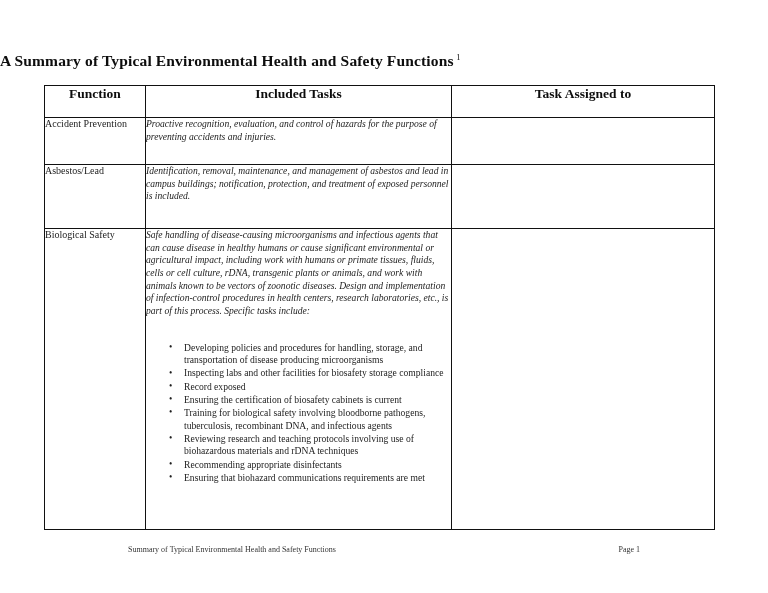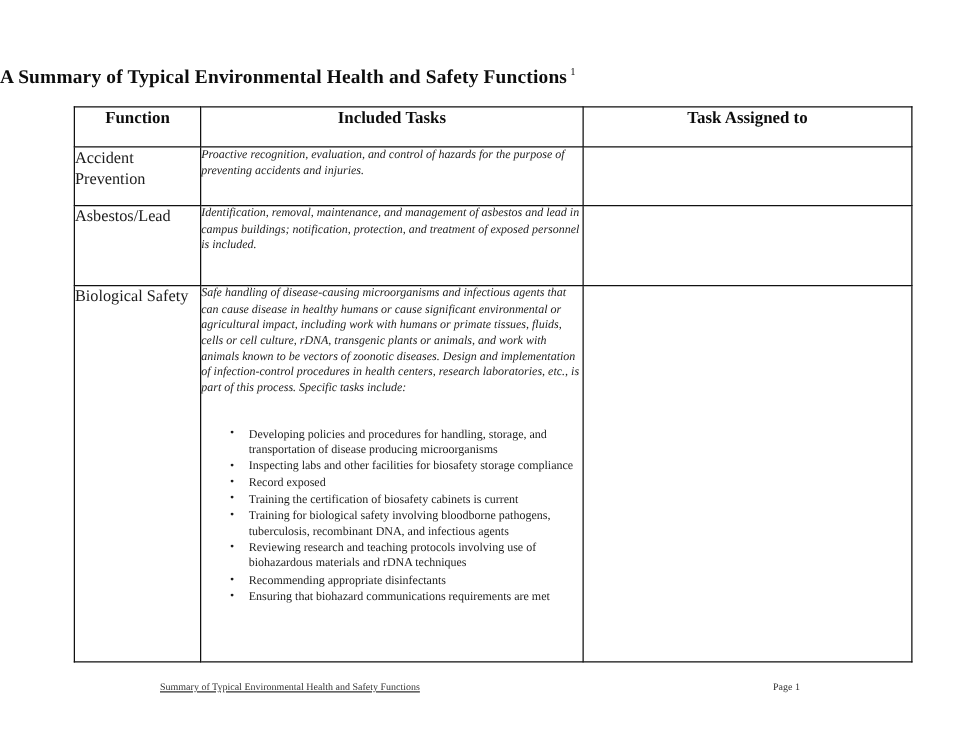--- a/index.html
+++ b/index.html
@@ -39,21 +39,21 @@
   }
   .doc-title .sup {
     font-size: 8.5px;
     font-weight: normal;
     vertical-align: super;
     margin-left: 2.5px;
   }
 
   table.main-table {
     position: absolute;
-    left: 59px;
+    left: 44px;
     top: 85px;
     width: 670px;
     border-collapse: collapse;
     table-layout: fixed;
   }
 
   table.main-table td,
   table.main-table th {
     border: 1px solid #111111;
     vertical-align: top;
@@ -71,21 +71,21 @@
     text-align: center;
     font-size: 13.5px;
     font-weight: bold;
     height: 31px;
     vertical-align: middle;
     color: #0d0d0d;
     border: 1px solid #111111;
   }
 
   td.fn-cell {
-    font-size: 13px;
+    font-size: 10px;
     line-height: 1.28;
     padding: 6px 4px 6px 6px;
     color: #1c1c1c;
   }
 
   td.task-cell {
     font-size: 9.6px;
     line-height: 1.32;
     padding: 6px 8px 6px 7px;
     color: #1c1c1c;
@@ -133,21 +133,20 @@
     width: 512px;
     height: 14px;
     font-size: 8px;
     color: #333333;
   }
   .footer .f-left {
     position: absolute;
     left: 0;
     top: 0;
     white-space: nowrap;
-    text-decoration: underline;
   }
   .footer .f-right {
     position: absolute;
     right: 0;
     top: 0;
     white-space: nowrap;
   }
 </style>
 </head>
 <body>
@@ -190,21 +189,21 @@
       </tr>
 
       <tr class="row-bio">
         <td class="fn-cell">Biological Safety</td>
         <td class="task-cell">
           <p>Safe handling of disease-causing microorganisms and infectious agents that can cause disease in healthy humans or cause significant environmental or agricultural impact, including work with humans or primate tissues, fluids, cells or cell culture, rDNA, transgenic plants or animals, and work with animals known to be vectors of zoonotic diseases.  Design and implementation of infection-control procedures in health centers, research laboratories, etc., is part of this process.  Specific tasks include:</p>
           <ul class="task-bullets">
             <li>Developing policies and procedures for handling, storage, and transportation of disease producing microorganisms</li>
             <li>Inspecting labs and other facilities for biosafety storage compliance</li>
             <li>Record exposed</li>
-            <li>Training the certification of biosafety cabinets is current</li>
+            <li>Ensuring the certification of biosafety cabinets is current</li>
             <li>Training for biological safety involving bloodborne pathogens, tuberculosis, recombinant DNA, and infectious agents</li>
             <li>Reviewing research and teaching protocols involving use of biohazardous materials and rDNA techniques</li>
             <li>Recommending appropriate disinfectants</li>
             <li>Ensuring that biohazard communications requirements are met</li>
           </ul>
         </td>
         <td class="assigned-cell"></td>
       </tr>
 
     </tbody>

